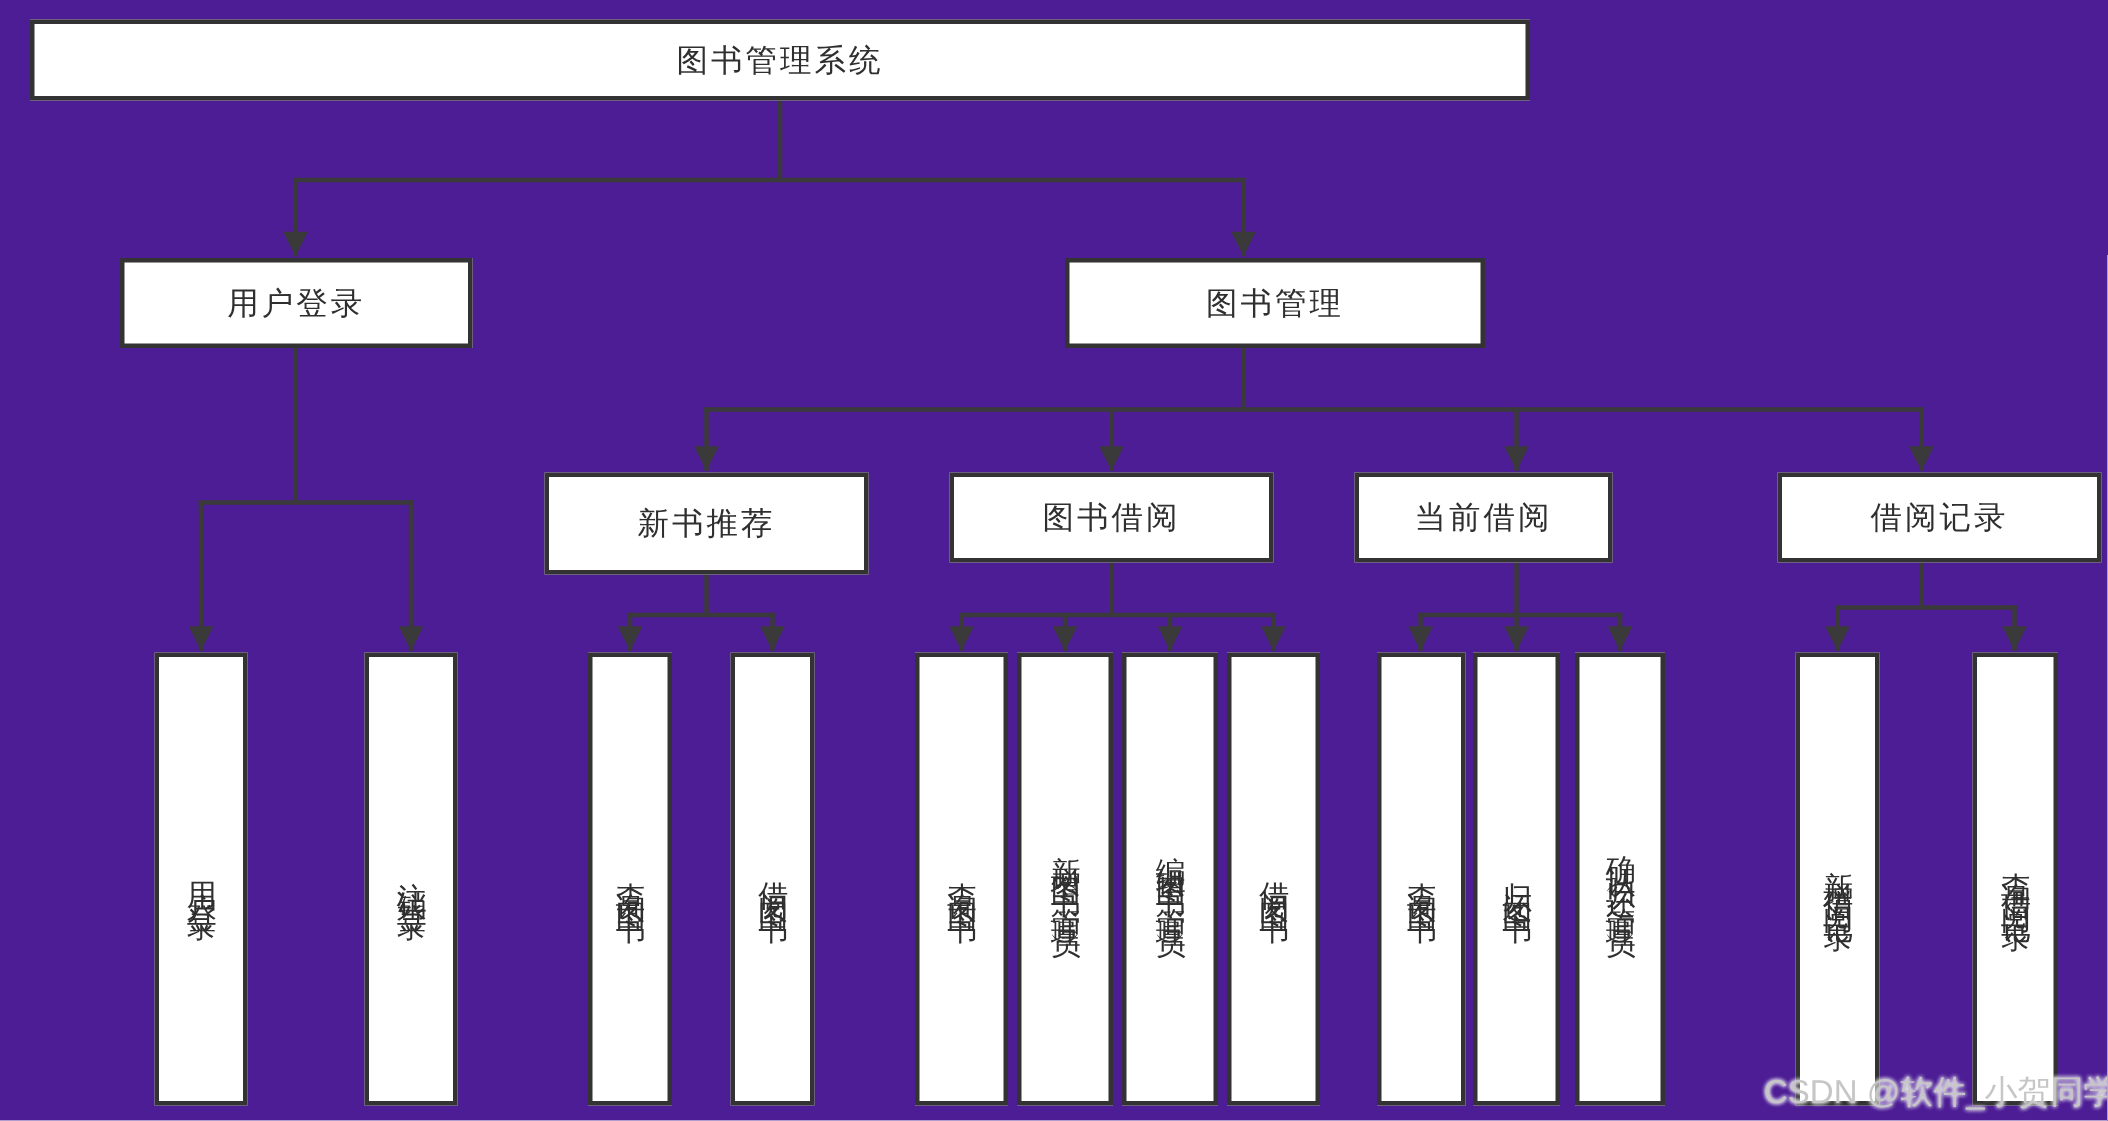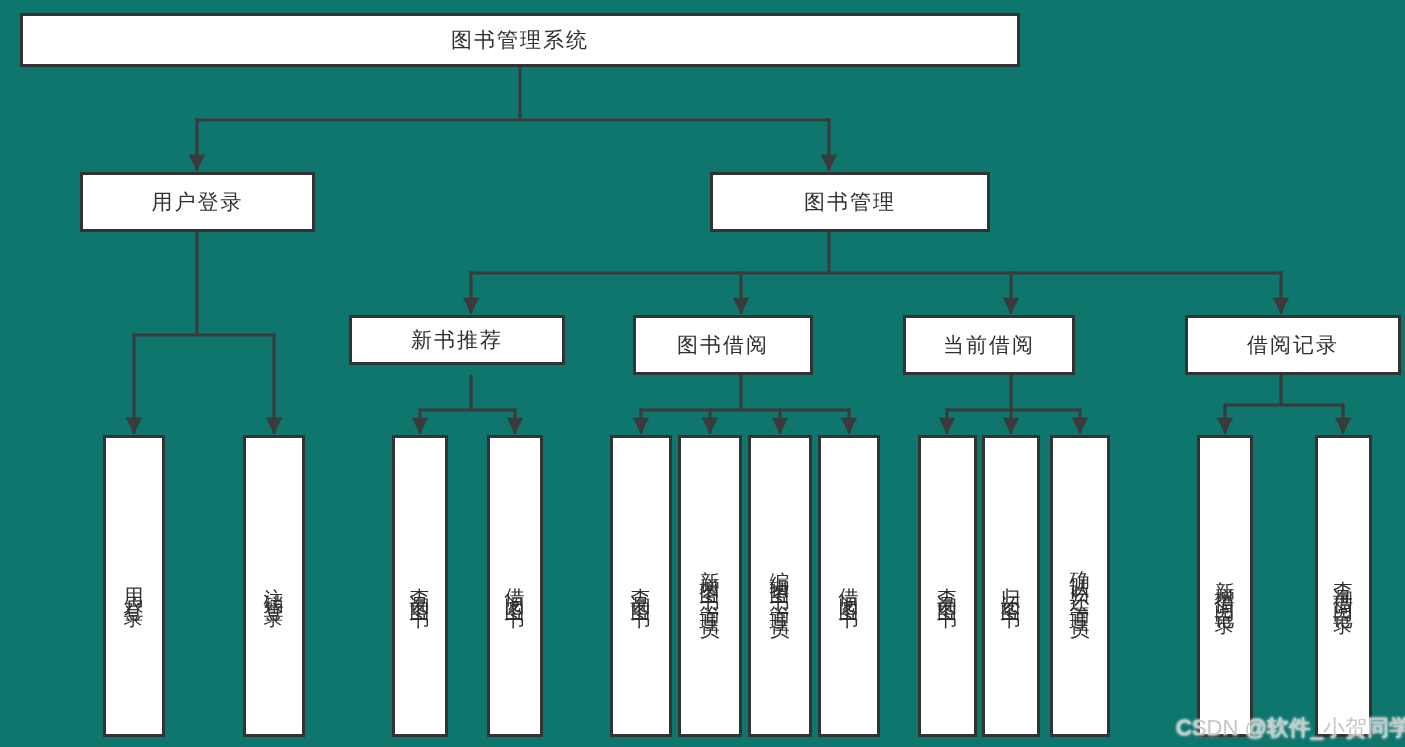--- a/index.html
+++ b/index.html
@@ -5,21 +5,21 @@
   html, body {
     margin: 0;
     padding: 0;
     background: #ffffff;
     font-family: "Liberation Sans", "DejaVu Sans", sans-serif;
   }
   .canvas {
     position: relative;
     width: 1405px;
     height: 747px;
-    background: #0f766e;
+    background: #4c1d95;
     overflow: hidden;
   }
   .connectors {
     position: absolute;
     left: 0; top: 0;
     width: 1405px;
     height: 747px;
     pointer-events: none;
   }
   .node {
@@ -120,24 +120,24 @@
     <span>图书管理系统</span>
   </div>
 
   <div class="node hnode" style="left:80px; top:172px; width:235px; height:60px;">
     <span>用户登录</span>
   </div>
   <div class="node hnode" style="left:710px; top:172px; width:280px; height:60px;">
     <span>图书管理</span>
   </div>
 
-  <div class="node hnode" style="left:349px; top:315px; width:216px; height:50px;">
+  <div class="node hnode" style="left:363px; top:315px; width:216px; height:68px;">
     <span>新书推荐</span>
   </div>
-  <div class="node hnode" style="left:633px; top:315px; width:180px; height:60px;">
+  <div class="node hnode" style="left:633px; top:315px; width:216px; height:60px;">
     <span>图书借阅</span>
   </div>
   <div class="node hnode" style="left:903px; top:315px; width:172px; height:60px;font-family:Liberation Serif, serif;">
     <span>当前借阅</span>
   </div>
   <div class="node hnode" style="left:1173px; top:315px; width:216px; height:60px;margin-left:12px;">
     <span>借阅记录</span>
   </div>
 
   <div class="node vnode" style="left:103px; top:435px; width:62px; height:302px;">

